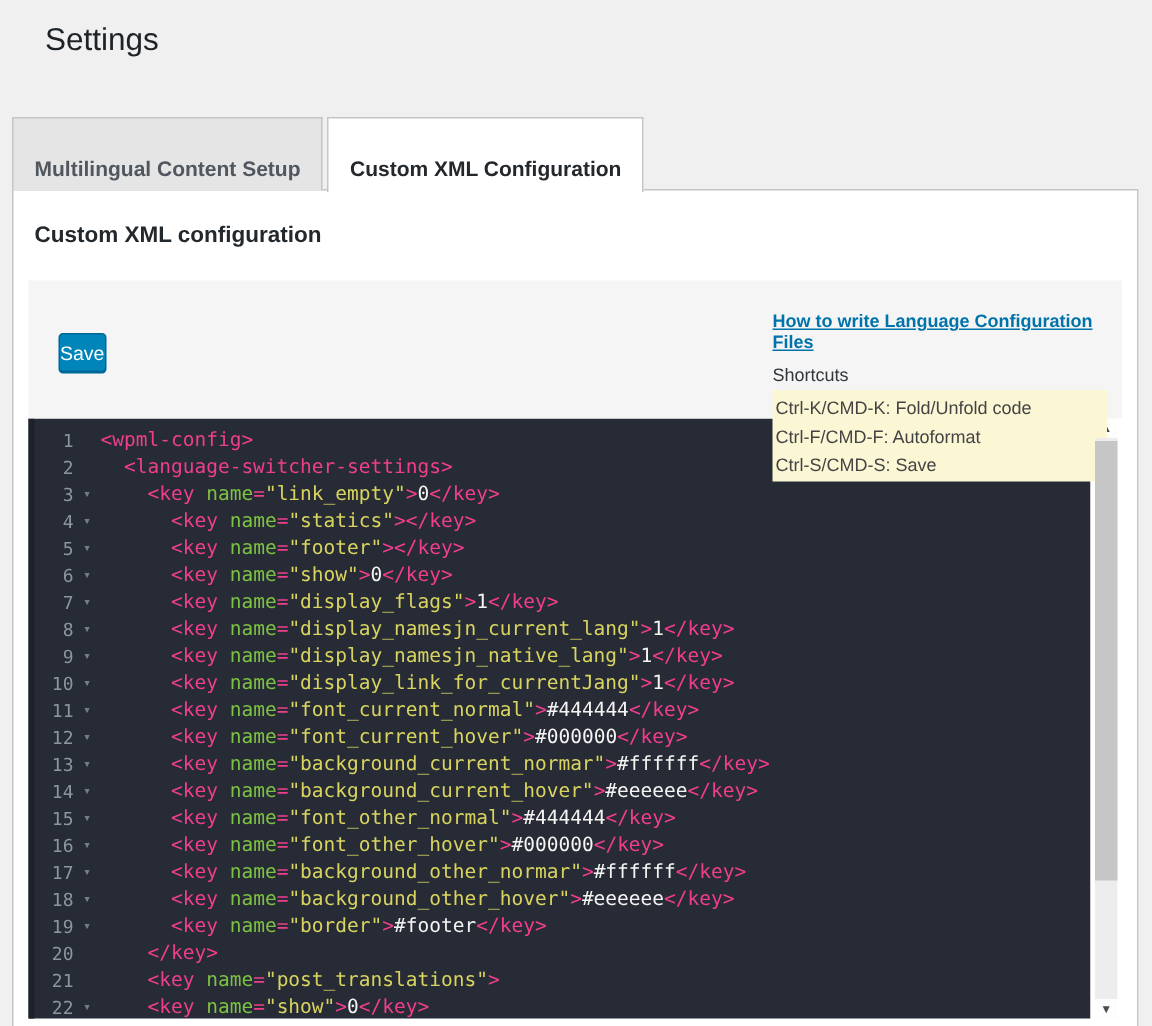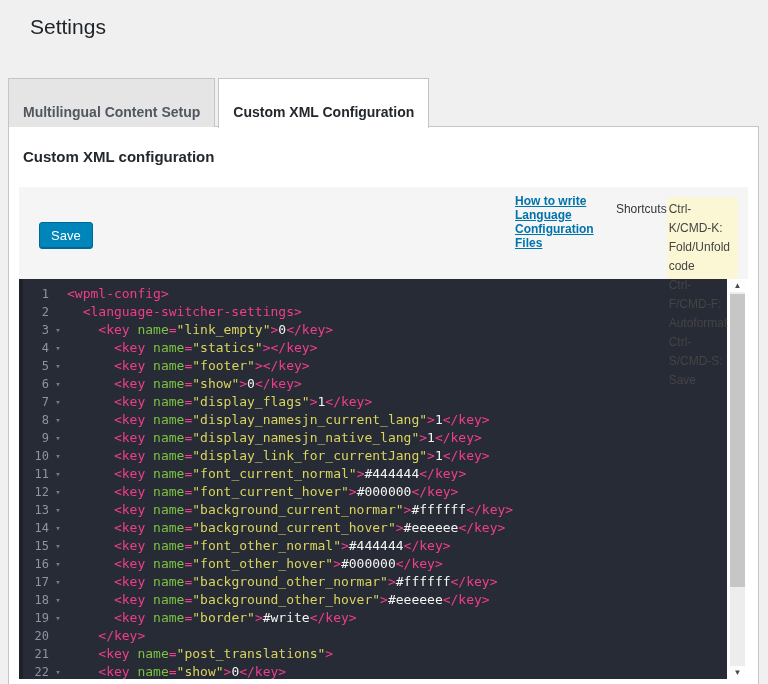--- a/index.html
+++ b/index.html
@@ -41,26 +41,26 @@
 
   
   .toolbar {
     margin-top:22px; height:92px; background:#f5f5f5; position:relative;
   }
   .save-btn {
     position:absolute; left:20px; top:35px;
     background:var(--accent-blue,#0085ba); color:#fff;
     border:1px solid var(--accent-blue-dark,#006799);
     box-shadow:inset 0 -1px 0 var(--accent-blue-dark,#006799);
-    border-radius:3px; font-size:13px; padding:5px 11px; cursor:pointer;
+    border-radius:3px; font-size:13px; padding:5px 0; cursor:pointer;
     font-family:"Liberation Sans", sans-serif;
   }
   .help-col {
-    position:absolute; top:7px; right:10px; bottom:0; width:223px;
-    display:flex; flex-direction:row; font-size:12px;justify-content:center;
+    position:absolute; top:20px; right:10px; bottom:0; width:223px;
+    display:flex; flex-direction:column; font-size:12px;
   }
   .help-link {
     color:var(--link-blue,#0073aa); font-weight:700; text-decoration:underline;
     font-size:12px; line-height:14px;
   }
   .shortcuts-title { font-weight:400; color:#32373c; margin-top:8px; line-height:14px; }
   .shortcuts-box {
     background:var(--yellow-bg,#fbf7d5); flex:1; margin-top:3px;
     padding:3px 8px 1px 2px; line-height:19px; color:#444; font-size:12px;
   }
@@ -224,21 +224,21 @@
               <span class="code">      <span class="tk-t">&lt;key </span><span class="tk-a">name</span><span class="tk-t">=</span><span class="tk-s">"background_other_normar"</span><span class="tk-t">&gt;</span><span class="tk-v">#ffffff</span><span class="tk-t">&lt;/key&gt;</span></span>
             </div>
             <div class="cm-line">
               <span class="ln">18</span>
               <span class="fold">▾</span>
               <span class="code">      <span class="tk-t">&lt;key </span><span class="tk-a">name</span><span class="tk-t">=</span><span class="tk-s">"background_other_hover"</span><span class="tk-t">&gt;</span><span class="tk-v">#eeeeee</span><span class="tk-t">&lt;/key&gt;</span></span>
             </div>
             <div class="cm-line">
               <span class="ln">19</span>
               <span class="fold">▾</span>
-              <span class="code">      <span class="tk-t">&lt;key </span><span class="tk-a">name</span><span class="tk-t">=</span><span class="tk-s">"border"</span><span class="tk-t">&gt;</span><span class="tk-v">#write</span><span class="tk-t">&lt;/key&gt;</span></span>
+              <span class="code">      <span class="tk-t">&lt;key </span><span class="tk-a">name</span><span class="tk-t">=</span><span class="tk-s">"border"</span><span class="tk-t">&gt;</span><span class="tk-v">#footer</span><span class="tk-t">&lt;/key&gt;</span></span>
             </div>
             <div class="cm-line">
               <span class="ln">20</span>
               <span class="fold"></span>
               <span class="code">    <span class="tk-t">&lt;/key&gt;</span></span>
             </div>
             <div class="cm-line">
               <span class="ln">21</span>
               <span class="fold"></span>
               <span class="code">    <span class="tk-t">&lt;key </span><span class="tk-a">name</span><span class="tk-t">=</span><span class="tk-s">"post_translations"</span><span class="tk-t">&gt;</span></span>

